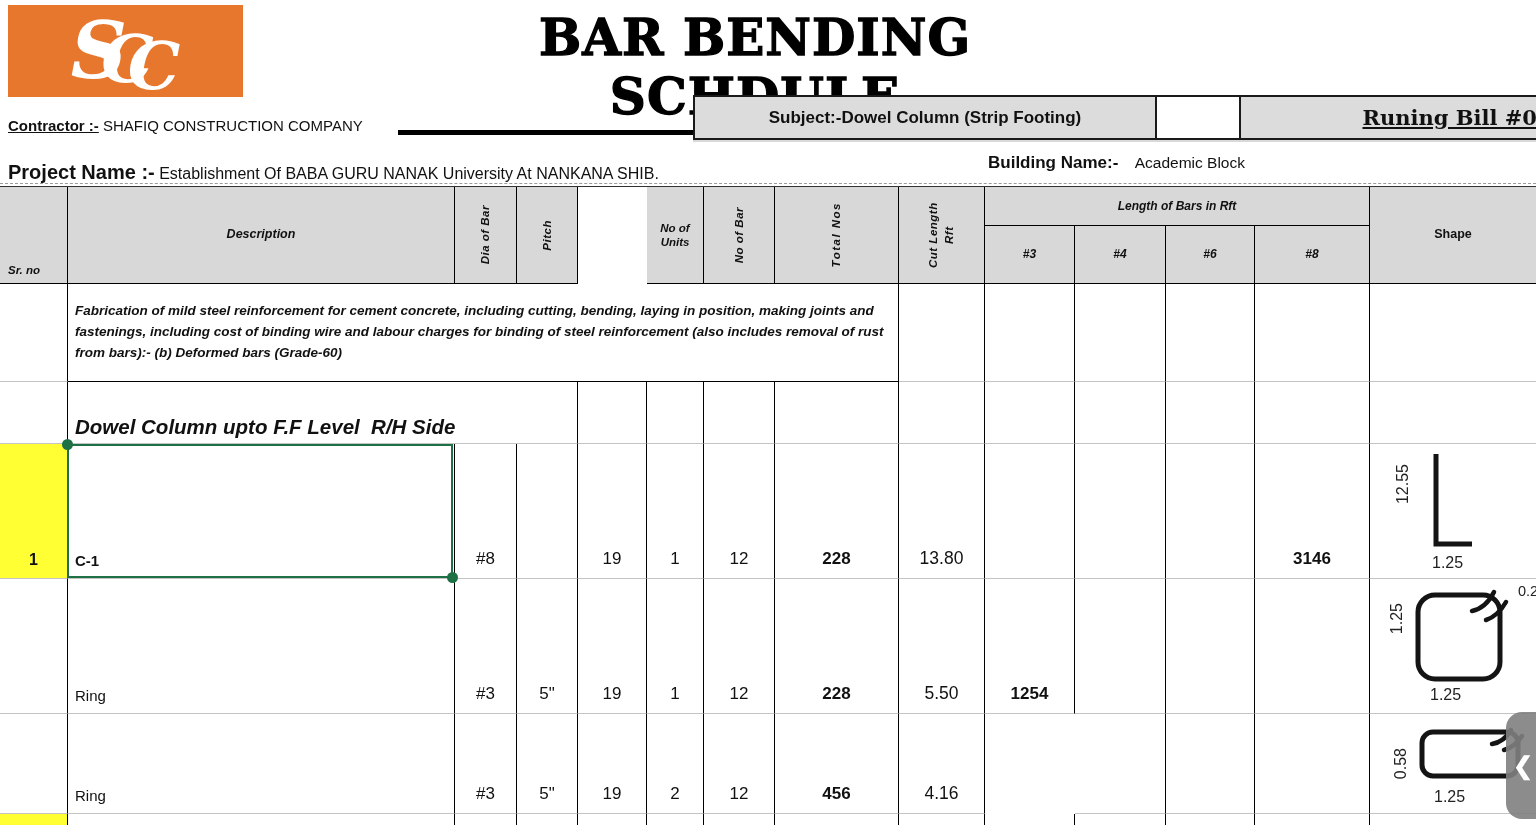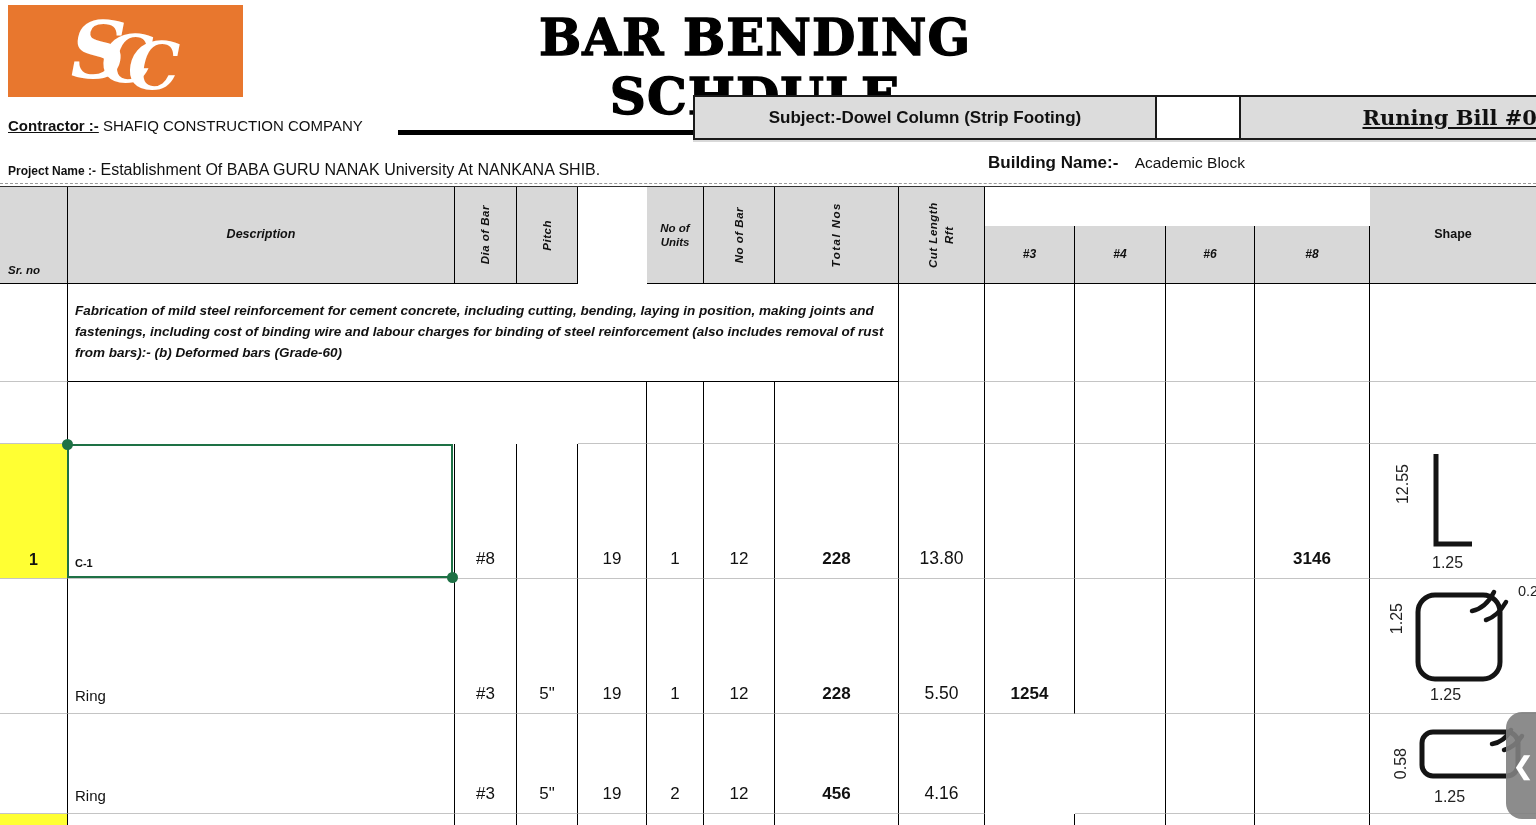--- a/index.html
+++ b/index.html
@@ -39,21 +39,21 @@
   .subject-cell.blank{width:84px;background:#fff;border-right:2px solid #1a1a1a;}
   .subject-cell.bill{
     flex:1;font-family:"DejaVu Serif",serif;font-size:21px;
     text-decoration:underline;
   }
   .meta-line{position:absolute;font-size:15px;white-space:nowrap;}
   .meta-label{font-weight:bold;}
   .u{text-decoration:underline;}
   #contractor-line{left:8px;top:117px;font-size:15px;}
   #project-line{left:8px;top:161px;font-size:16px;}
-  #project-line .meta-label{font-size:12px;}
+  #project-line .meta-label{font-size:20px;}
   #building-line{left:988px;top:153px;font-size:15.5px;}
   #building-line .meta-label{font-size:17px;}
   .dashed-break{
     position:absolute;left:0;top:183px;width:1536px;height:0;
     border-top:1px dashed #9a9a9a;
   }
   
   .sheet{
     position:absolute;left:0;top:186px;width:1536px;height:639px;
     display:grid;
@@ -172,49 +172,51 @@
   <div class="cell hd" style="grid-column:6;grid-row:1/3;">No of Units</div>
   <div class="cell hd" style="grid-column:7;grid-row:1/3;">
       <span class="vtext">No of Bar</span>
     </div>
   <div class="cell hd" style="grid-column:8;grid-row:1/3;">
       <span class="vtext sp">Total Nos</span>
     </div>
   <div class="cell hd" style="grid-column:9;grid-row:1/3;">
       <span class="vtext" style="max-height:78px;line-height:1.35;">Cut Length Rft</span>
     </div>
+  <div class="cell hd" style="grid-column:10/14;grid-row:1;font-size:12px;">Length of Bars in Rft</div>
   <div class="cell hd" style="grid-column:10;grid-row:2;font-size:12px;">#3</div>
   <div class="cell hd" style="grid-column:11;grid-row:2;font-size:12px;">#4</div>
   <div class="cell hd" style="grid-column:12;grid-row:2;font-size:12px;">#6</div>
   <div class="cell hd" style="grid-column:13;grid-row:2;font-size:12px;">#8</div>
   <div class="cell hd noR" style="grid-column:14;grid-row:1/3;font-style:normal;font-size:12.5px;">Shape</div>
 
   <div class="cell" style="grid-column:1;grid-row:3;"></div>
   <div class="note-cell">Fabrication of mild steel reinforcement for cement concrete, including cutting, bending, laying in position, making joints and fastenings, including cost of binding wire and labour charges for binding of steel reinforcement (also includes removal of rust from bars):- (b) Deformed bars (Grade-60)</div>
   <div class="cell" style="grid-column:9;grid-row:3;"></div>
   <div class="cell" style="grid-column:10;grid-row:3;"></div>
   <div class="cell" style="grid-column:11;grid-row:3;"></div>
   <div class="cell" style="grid-column:12;grid-row:3;"></div>
   <div class="cell" style="grid-column:13;grid-row:3;"></div>
   <div class="cell noR" style="grid-column:14;grid-row:3;"></div>
 
   <div class="cell" style="grid-column:1;grid-row:4;"></div>
+  <div class="section-cell">Dowel Column upto F.F Level  R/H Side</div>
   <div class="cell" style="grid-column:5;grid-row:4;"></div>
   <div class="cell" style="grid-column:6;grid-row:4;"></div>
   <div class="cell" style="grid-column:7;grid-row:4;"></div>
   <div class="cell" style="grid-column:8;grid-row:4;"></div>
   <div class="cell" style="grid-column:9;grid-row:4;"></div>
   <div class="cell" style="grid-column:10;grid-row:4;"></div>
   <div class="cell" style="grid-column:11;grid-row:4;"></div>
   <div class="cell" style="grid-column:12;grid-row:4;"></div>
   <div class="cell" style="grid-column:13;grid-row:4;"></div>
   <div class="cell noR" style="grid-column:14;grid-row:4;"></div>
 
   <div class="cell val b yellow" style="grid-column:1;grid-row:5;font-size:16px;">1</div>
-  <div class="cell val left b" style="grid-column:2;grid-row:5;font-size:11px;">C-1</div>
+  <div class="cell val left b" style="grid-column:2;grid-row:5;font-size:15px;">C-1</div>
   <div class="cell val" style="grid-column:3;grid-row:5;">#8</div>
   <div class="cell val" style="grid-column:4;grid-row:5;"></div>
   <div class="cell val" style="grid-column:5;grid-row:5;">19</div>
   <div class="cell val" style="grid-column:6;grid-row:5;">1</div>
   <div class="cell val" style="grid-column:7;grid-row:5;">12</div>
   <div class="cell val b" style="grid-column:8;grid-row:5;">228</div>
   <div class="cell val" style="grid-column:9;grid-row:5;font-size:17.5px;text-align:right;">13.80</div>
   <div class="cell val" style="grid-column:10;grid-row:5;"></div>
   <div class="cell val" style="grid-column:11;grid-row:5;"></div>
   <div class="cell val" style="grid-column:12;grid-row:5;"></div>

